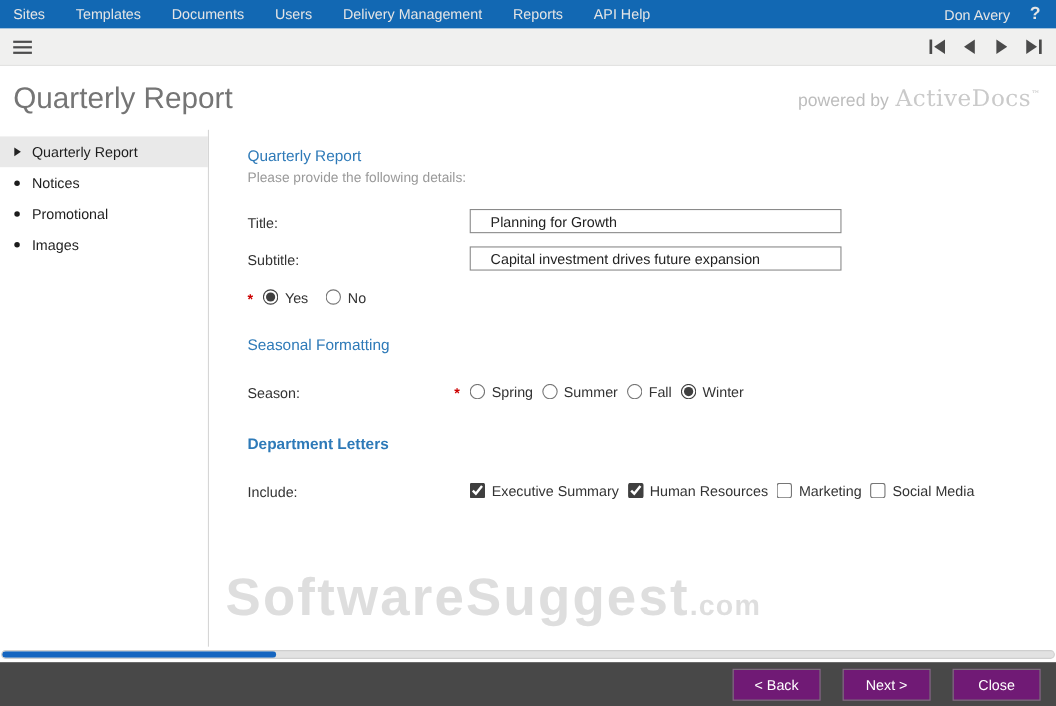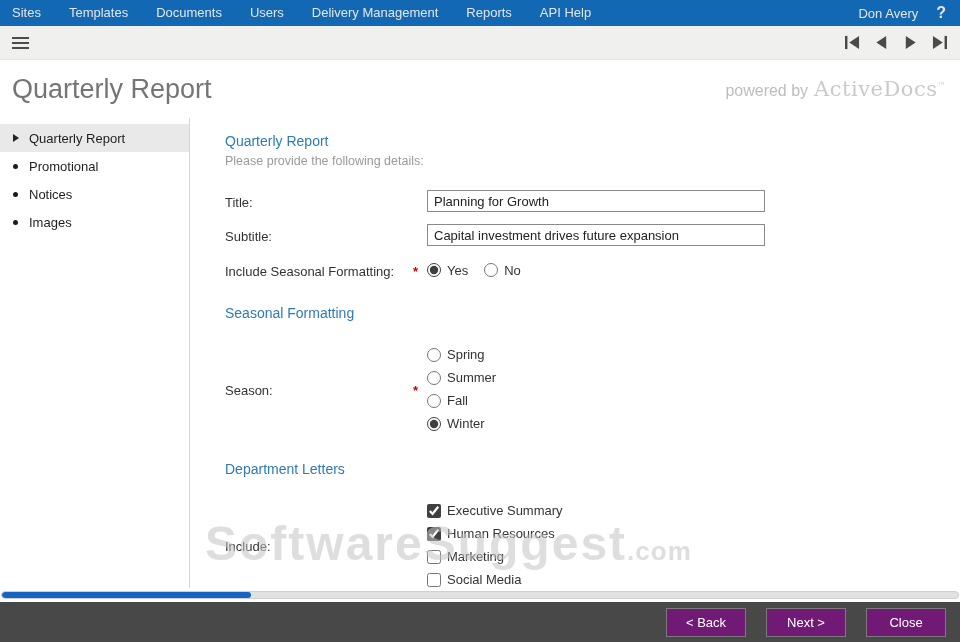--- a/index.html
+++ b/index.html
@@ -121,36 +121,36 @@
   .form-row { display: flex; align-items: center; }
   .f-label { width: 188px; flex: 0 0 188px; padding-top: 3px; color: #333; }
   .f-req { width: 14px; flex: 0 0 14px; color: #cc0000; font-weight: bold; padding-top: 3px; }
   .f-control { flex: 1; }
 
   .row-title   { margin-top: 22px; }
   .row-sub     { margin-top: 12px; }
   .row-season-fmt { margin-top: 15px; }
   .sec2 { margin-top: 26px; }
   .row-season  { margin-top: 26px; }
-  .sec3 { margin-top: 30px; }
+  .sec3 { margin-top: 30px; font-weight: bold; }
   .row-include { margin-top: 26px; }
 
   input[type="text"] {
     width: 338px;
     height: 22px;
     border: 1px solid #8a8a8a;
-    padding: 2px 6px;
+    padding: 2px 18px;
     font-size: 13px;
     font-family: "Liberation Sans", sans-serif;
     color: #222;
   }
   .opt { display: flex; align-items: center; }
   .opt input { width: 14px; height: 14px; margin: 0 6px 0 0; accent-color: #3f3f3f; }
   .opt-inline { display: flex; align-items: center; gap: 16px; }
-  .opt-col { display: flex; flex-direction: column; gap: 8px; }
+  .opt-col { display: flex; gap: 8px; }
 
   
   .watermark {
     position: absolute;
     left: 205px;
     top: 516px;
     pointer-events: none;
     z-index: 6;
     font-weight: bold;
     color: rgba(195,195,195,0.55);
@@ -263,25 +263,25 @@
 
 <div class="main">
 
   <div class="sidebar">
     <div class="side-item selected">
       <span class="tri"></span>
       <span>Quarterly Report</span>
     </div>
     <div class="side-item">
       <span class="dot"></span>
-      <span>Promotional</span>
+      <span>Notices</span>
     </div>
     <div class="side-item">
       <span class="dot"></span>
-      <span>Notices</span>
+      <span>Promotional</span>
     </div>
     <div class="side-item">
       <span class="dot"></span>
       <span>Images</span>
     </div>
   </div>
 
   <div class="content">
 
     <div class="section-heading">Quarterly Report</div>
@@ -297,21 +297,20 @@
 
     <div class="form-row row-sub">
       <div class="f-label">Subtitle:</div>
       <div class="f-req"></div>
       <div class="f-control">
         <input type="text" value="Capital investment drives future expansion" style="">
       </div>
     </div>
 
     <div class="form-row row-season-fmt">
-      <div class="f-label">Include Seasonal Formatting:</div>
       <div class="f-req">*</div>
       <div class="f-control opt-inline">
         <label class="opt">
           <input type="radio" name="seasonalfmt" checked="" style="">
           <span>Yes</span>
         </label>
         <label class="opt">
           <input type="radio" name="seasonalfmt" style="">
           <span>No</span>
         </label>

